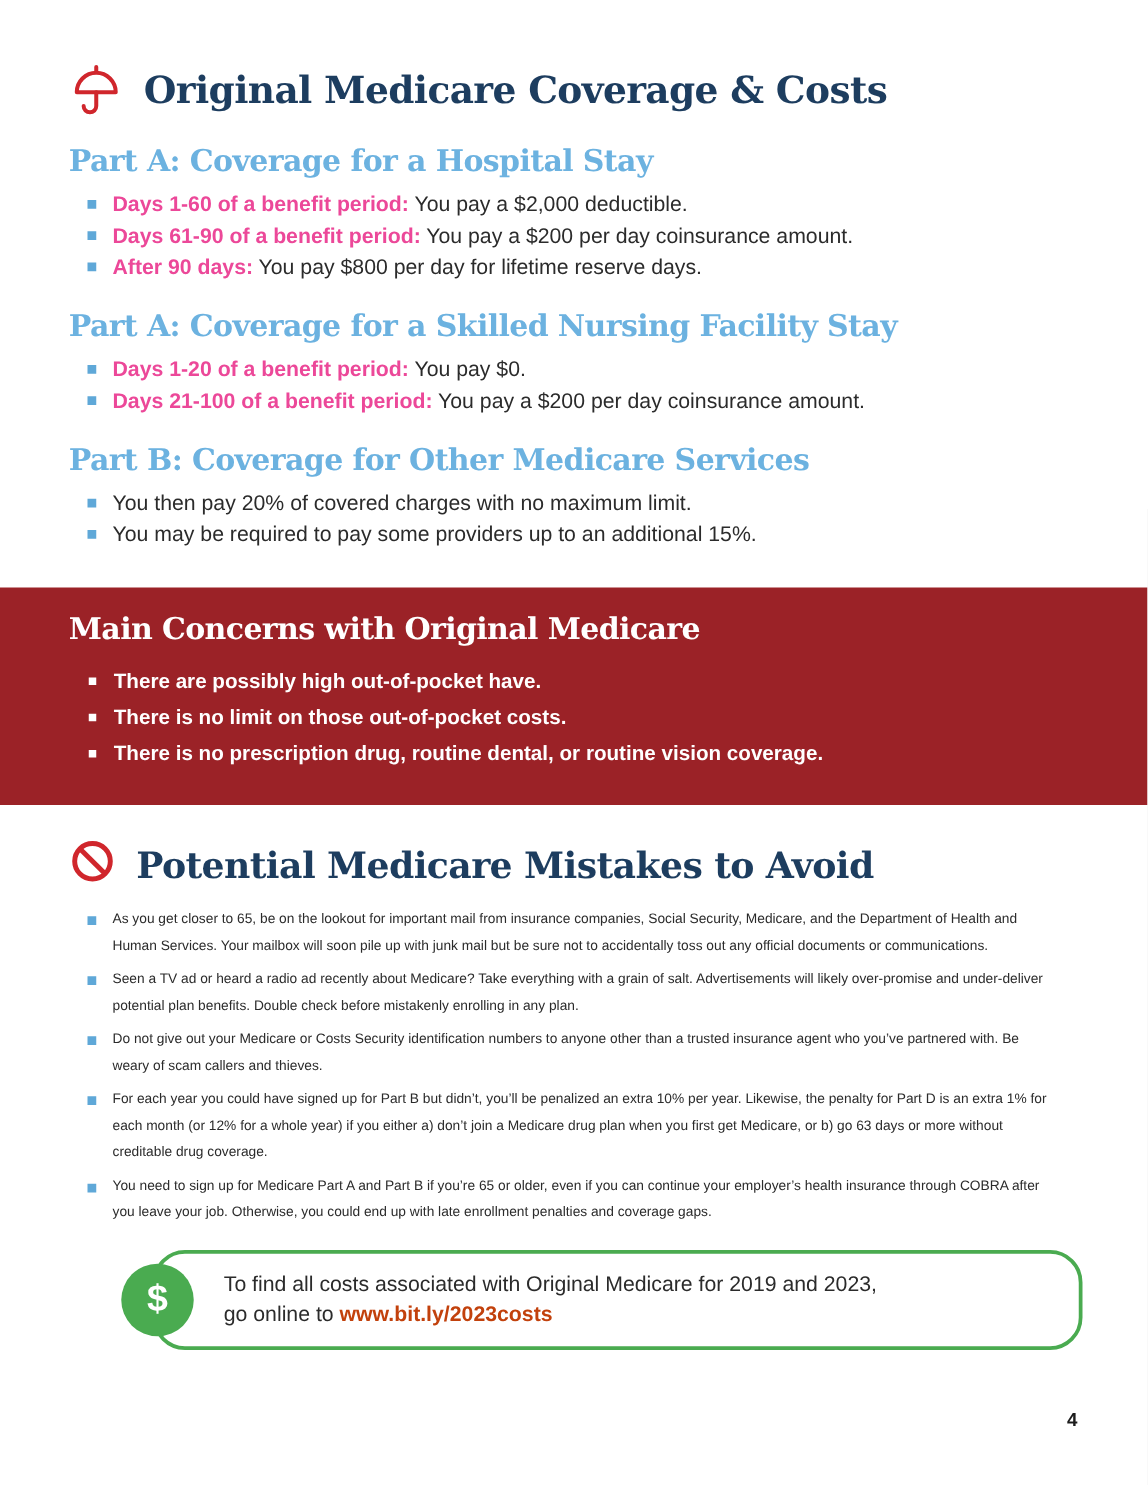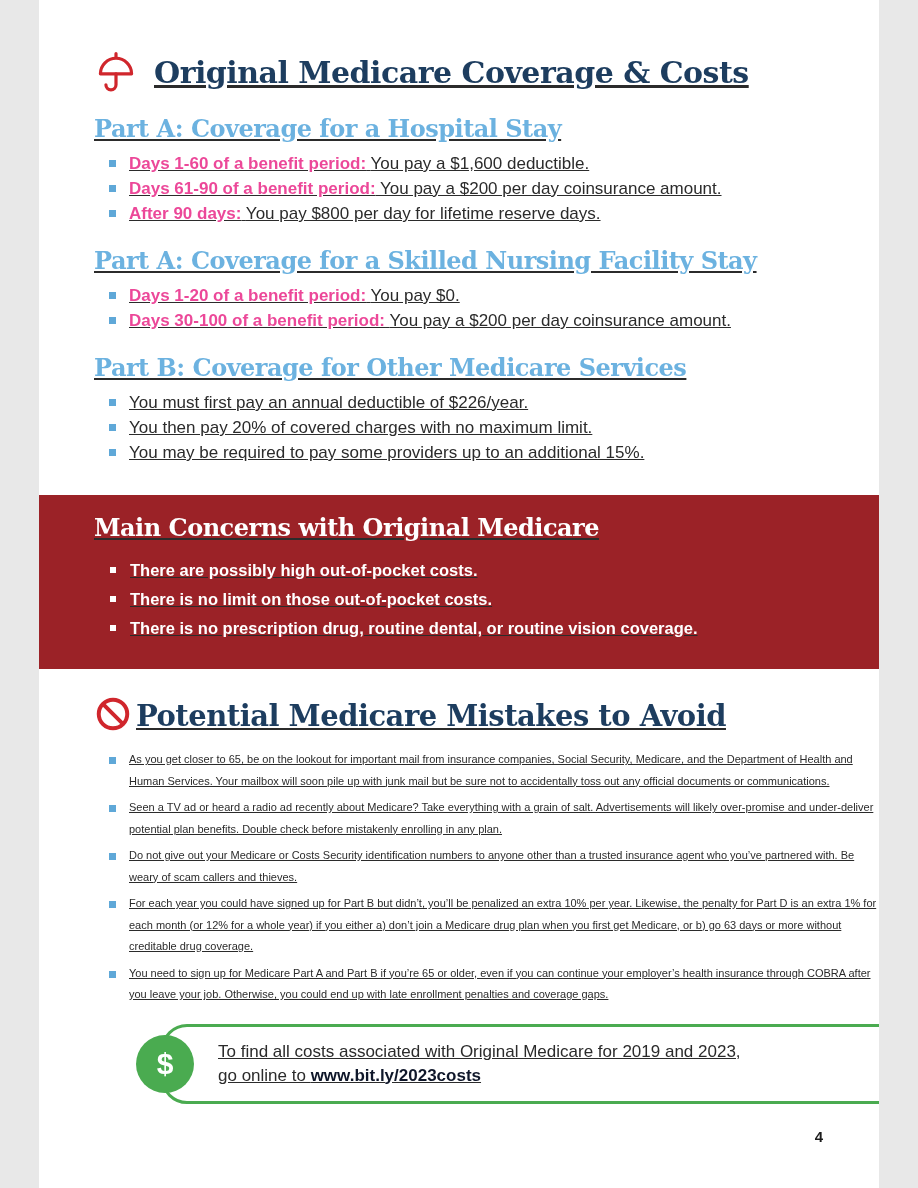--- a/index.html
+++ b/index.html
@@ -1,25 +1,24 @@
 <!DOCTYPE html>
 <html><head>
 <meta charset="utf-8">
 <style>
   html,body{margin:0;padding:0;}
   body{background:#e8e8e8;}
   .page{
     position:relative;
-    width:840px;height:1188px;
+    width:918px;height:1188px;
     background:#ffffff;
     font-family:"Liberation Sans",sans-serif;
     color:#2b2b2b;
     overflow:hidden;
     margin:0 auto;
-    text-decoration:underline;
   }
   
   .doc-header{display:flex;align-items:center;gap:16px;margin:50px 0 0 55px;}
   .doc-header .icon{flex:0 0 auto;display:flex;}
   .doc-title{
     font-family:"DejaVu Serif","Liberation Serif",serif;
     font-weight:bold;font-size:30px;letter-spacing:-0.5px;
     color:#1d3d5f;
   }
   .section-heading{
@@ -53,21 +52,21 @@
   .banner-list{margin-left:14px;}
   .banner-list li{
     position:relative;padding-left:22px;
     font-size:16.5px;font-weight:bold;line-height:29px;
   }
   .banner-list li::before{
     content:"";position:absolute;left:2px;top:11px;
     width:6px;height:6px;background:#ffffff;
   }
   
-  .mistakes-header{display:flex;align-items:center;gap:4px;margin:26px 0 12px 55px;}
+  .mistakes-header{display:flex;align-items:center;gap:16px;margin:26px 0 12px 55px;}
   .mistakes-title{
     font-family:"DejaVu Serif","Liberation Serif",serif;
     font-weight:bold;font-size:29px;letter-spacing:-0.5px;
     color:#1d3d5f;
   }
   .mistakes-list{margin-left:68px;width:775px;}
   .mistakes-list li{
     position:relative;padding-left:22px;
     font-size:11px;line-height:21.5px;
     margin-bottom:5px;
@@ -86,21 +85,21 @@
     padding:13px 24px 13px 54px;
     font-size:17px;line-height:24px;
   }
   .dollar-circle{
     position:absolute;left:-28px;top:50%;transform:translateY(-50%);
     width:58px;height:58px;border-radius:50%;
     background:#4aab50;color:#ffffff;
     display:flex;align-items:center;justify-content:center;
     font-size:30px;font-weight:bold;
   }
-  .callout a{color:#0f172a;font-weight:bold;text-decoration:none;}
+  .callout a{color:#c2410c;font-weight:bold;text-decoration:none;}
   
   .page-number{
     position:absolute;right:56px;top:1128px;
     font-size:15px;font-weight:bold;color:#1c1c1c;
   }
 </style>
 </head>
 <body>
 
 <div class="page">
@@ -113,55 +112,54 @@
         <path d="M24 26 v12 a5.5 5.5 0 0 1 -11 0" stroke="#d0262c" stroke-width="3.5" stroke-linecap="round" fill="none"></path>
       </svg>
     </span>
     <span class="doc-title">Original Medicare Coverage &amp; Costs</span>
   </div>
 
   <div class="section-heading">Part A: Coverage for a Hospital Stay</div>
   <ul class="fact-list">
     <li>
       <span class="lead">Days 1-60 of a benefit period:</span>
-      <span>You pay a $1,600 deductible.</span>
+      <span>You pay a $2,000 deductible.</span>
     </li>
     <li>
       <span class="lead">Days 61-90 of a benefit period:</span>
       <span>You pay a $200 per day coinsurance amount.</span>
     </li>
     <li>
       <span class="lead">After 90 days:</span>
       <span>You pay $800 per day for lifetime reserve days.</span>
     </li>
   </ul>
 
   <div class="section-heading">Part A: Coverage for a Skilled Nursing Facility Stay</div>
   <ul class="fact-list">
     <li>
       <span class="lead">Days 1-20 of a benefit period:</span>
       <span>You pay $0.</span>
     </li>
     <li>
-      <span class="lead">Days 30-100 of a benefit period:</span>
+      <span class="lead">Days 21-100 of a benefit period:</span>
       <span>You pay a $200 per day coinsurance amount.</span>
     </li>
   </ul>
 
   <div class="section-heading">Part B: Coverage for Other Medicare Services</div>
   <ul class="fact-list">
-    <li>You must first pay an annual deductible of $226/year.</li>
     <li>You then pay 20% of covered charges with no maximum limit.</li>
     <li>You may be required to pay some providers up to an additional 15%.</li>
   </ul>
 
   <div class="banner">
     <div class="banner-heading">Main Concerns with Original Medicare</div>
     <ul class="banner-list">
-      <li>There are possibly high out-of-pocket costs.</li>
+      <li>There are possibly high out-of-pocket have.</li>
       <li>There is no limit on those out-of-pocket costs.</li>
       <li>There is no prescription drug, routine dental, or routine vision coverage.</li>
     </ul>
   </div>
 
   <div class="mistakes-header">
     <span class="icon">
       <svg width="38" height="38" viewBox="0 0 48 48" fill="none">
         <circle cx="24" cy="24" r="18" stroke="#d0262c" stroke-width="5" fill="none"></circle>
         <path d="M11.5 11.5 L36.5 36.5" stroke="#d0262c" stroke-width="5" stroke-linecap="butt"></path>

